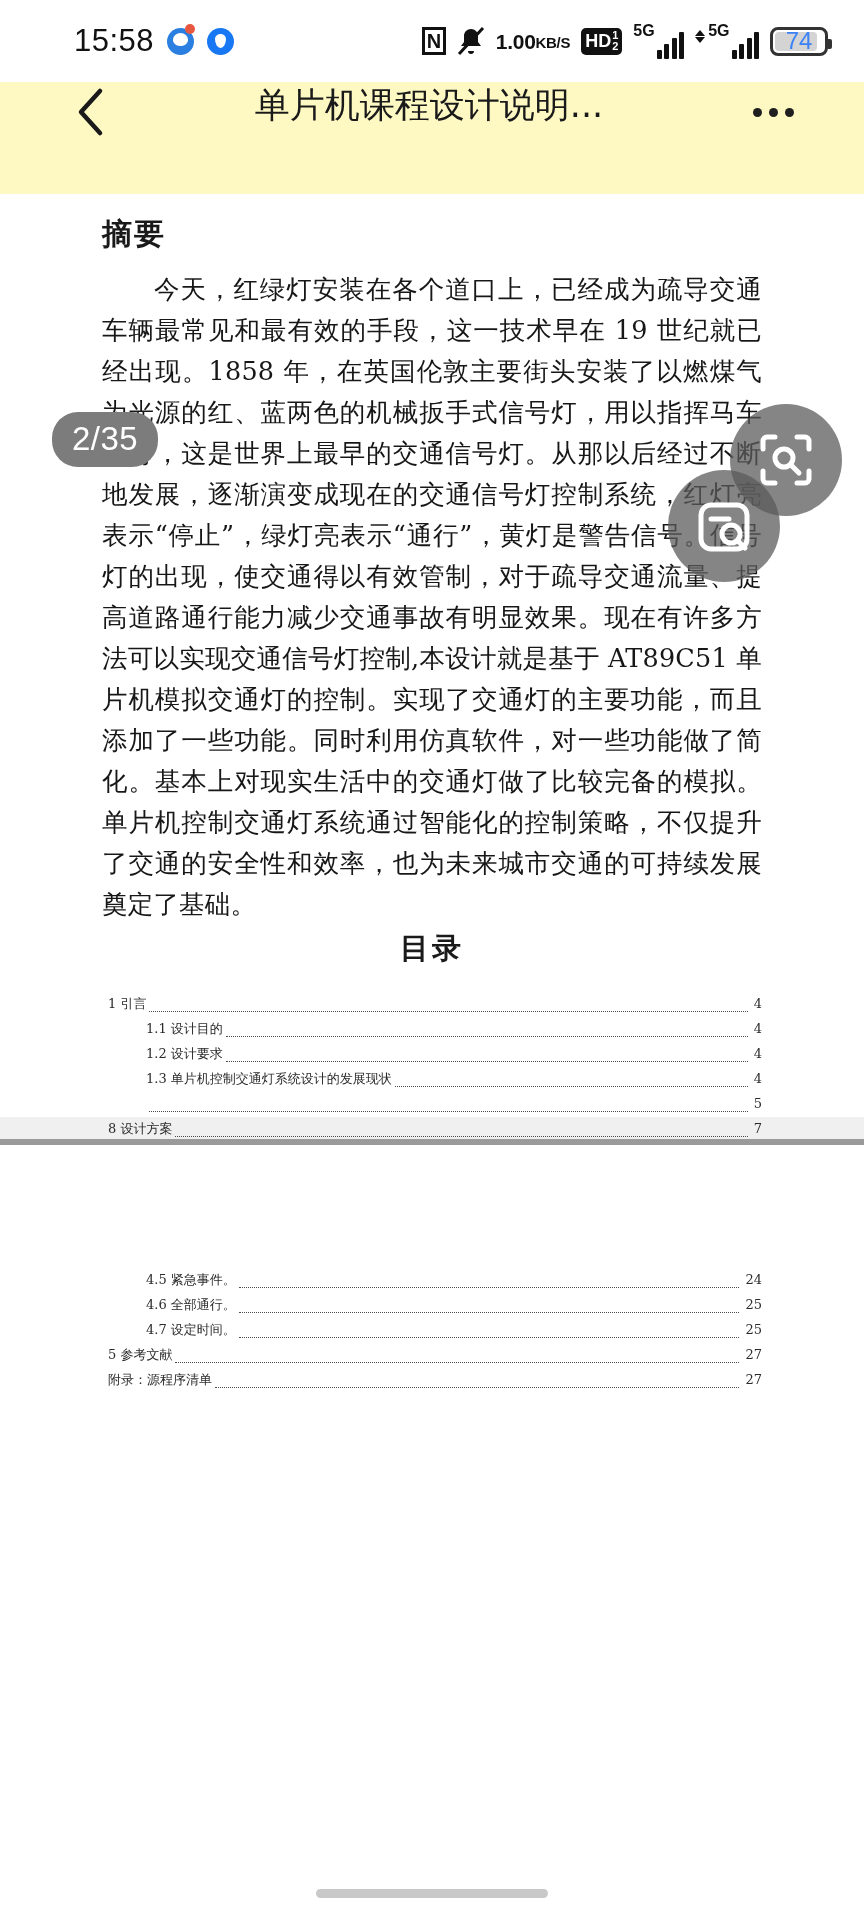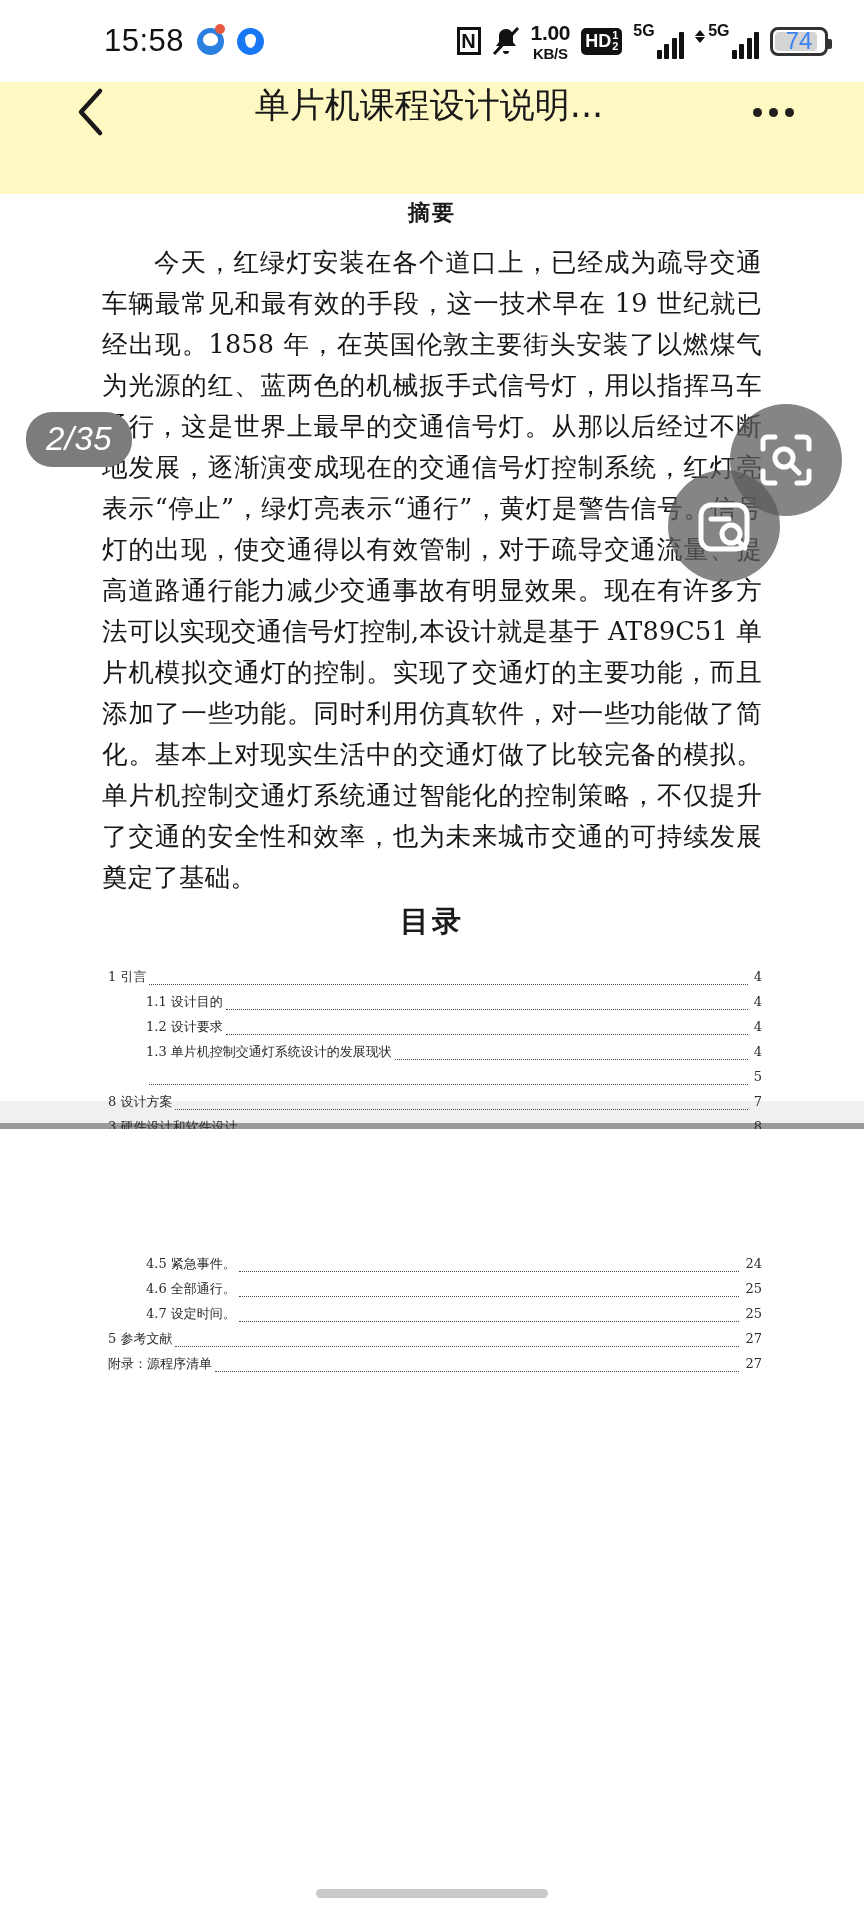--- a/index.html
+++ b/index.html
@@ -20,21 +20,21 @@
   .statusbar {
     position: relative;
     height: 82px;
     display: flex;
     align-items: center;
     padding: 0 36px 0 0;
     background: #ffffff;
   }
   .sb-left {
     display: flex; align-items: center; gap: 13px;
-    margin-left: 104px;
+    margin-left: 74px;
   }
   .sb-time {
     font-size: 31px; font-weight: 500; color: #111; letter-spacing: .5px;
   }
   .sb-app-icon { width: 27px; height: 27px; position: relative; }
   .sb-app-icon.qq   { border-radius: 50%; background: #2a7fe0; }
   .sb-app-icon.qq::after {
     content:""; position:absolute; left:6px; top:5px; width:15px; height:13px;
     background:#fff; border-radius: 50% 50% 45% 45%;
   }
@@ -54,21 +54,21 @@
   }
   .icon-nfc {
     width: 24px; height: 28px;
     border: 3.5px solid #111;
     display:flex; align-items:center; justify-content:center;
     font-size: 20px; font-weight: 700; color:#111; line-height:1;
   }
   .icon-bell { position: relative; width: 28px; height: 30px; }
   .icon-bell svg { display:block; }
   .net-speed {
-    display: flex; flex-direction: column; align-items: center;
+    display: flex; flex-direction: row; align-items: center;
     line-height: 1; color: #111;
   }
   .net-speed .v { font-size: 21px; font-weight: 600; letter-spacing:-.3px;}
   .net-speed .u { font-size: 15px; font-weight: 700; letter-spacing:-.3px; margin-top:3px;}
   .hd-badge {
     background: #111; color: #fff; border-radius: 5px;
     padding: 2px 4px; font-size: 18px; font-weight: 700;
     display: flex; align-items: center; line-height: 1; height: 27px;
   }
   .hd-badge .frac {
@@ -143,26 +143,25 @@
     position: relative;
   }
   .page-one { height: 903px; padding: 0 102px; position: relative; }
 
   .page-gap {
     height: 6px; background: #9a9a9a;
   }
   .gap-space { height: 22px; background: #f0f0f0; }
 
   .doc-h1 {
-    text-align: center;
-    font-size: 22px;
+    font-size: 30px;
     font-weight: 700;
     color: #1a1a1a;
     font-family: "DejaVu Serif", "Liberation Serif", serif;
-    margin-top: 4px;
+    margin-top: 20px;
     letter-spacing: 2px;
   }
   .doc-body {
     font-family: "DejaVu Serif", "Liberation Serif", serif;
     font-size: 25.5px;
     line-height: 41px;
     color: #171717;
     text-align: justify;
     text-indent: 52px;
     margin-top: 14px;
@@ -203,32 +202,31 @@
     font-family: "DejaVu Serif", "Liberation Serif", serif;
     font-size: 16px; color: #333;
     margin-top: 30px;
   }
 
   .page-two { min-height: 560px; padding: 100px 102px 0 102px; }
 
   
   .page-badge {
     position: absolute;
-    left: 26px; top: 218px;
+    left: 52px; top: 218px;
     background: #7c7c7c;
     color: #ffffff;
     border-radius: 26px;
     padding: 10px 20px 12px 20px;
     font-size: 33px;
     letter-spacing: .5px;
     font-family: "Liberation Sans", sans-serif;
     line-height: 1;
     z-index: 40;
     cursor: pointer;
-    font-style: italic;
   }
 
   .fab-wrap { position: absolute; right: 22px; top: 210px; z-index: 45; }
   .fab {
     position: absolute;
     width: 112px; height: 112px;
     border-radius: 50%;
     background: rgba(90,90,90,.74);
     display: flex; align-items: center; justify-content: center;
     cursor: pointer;

